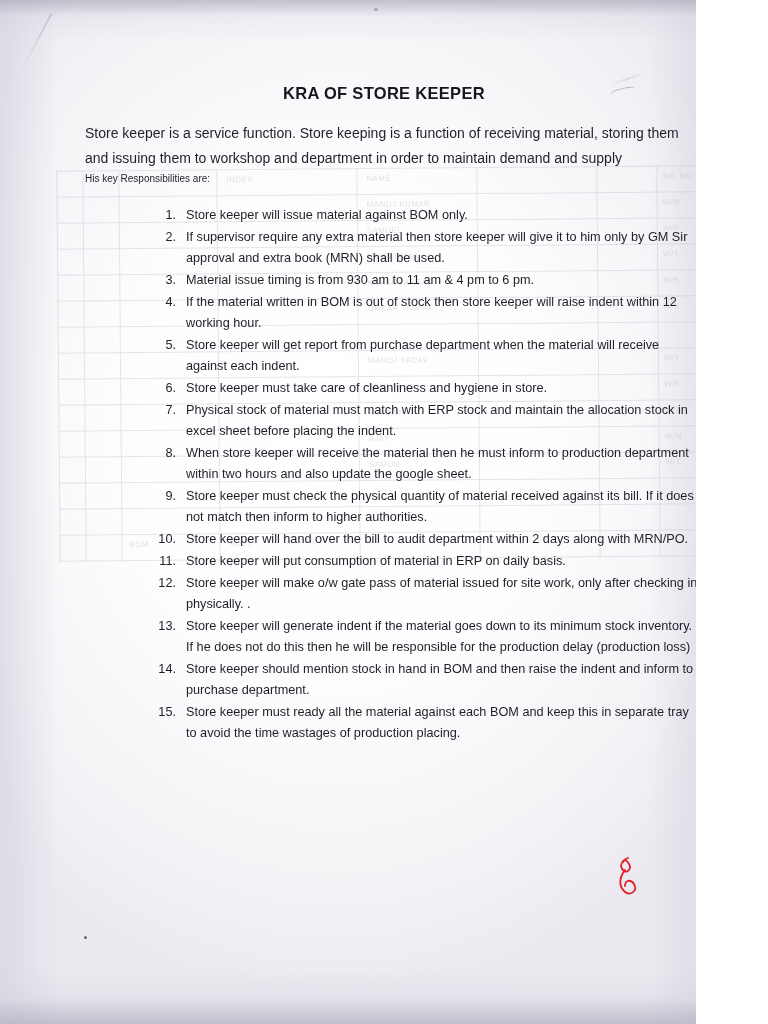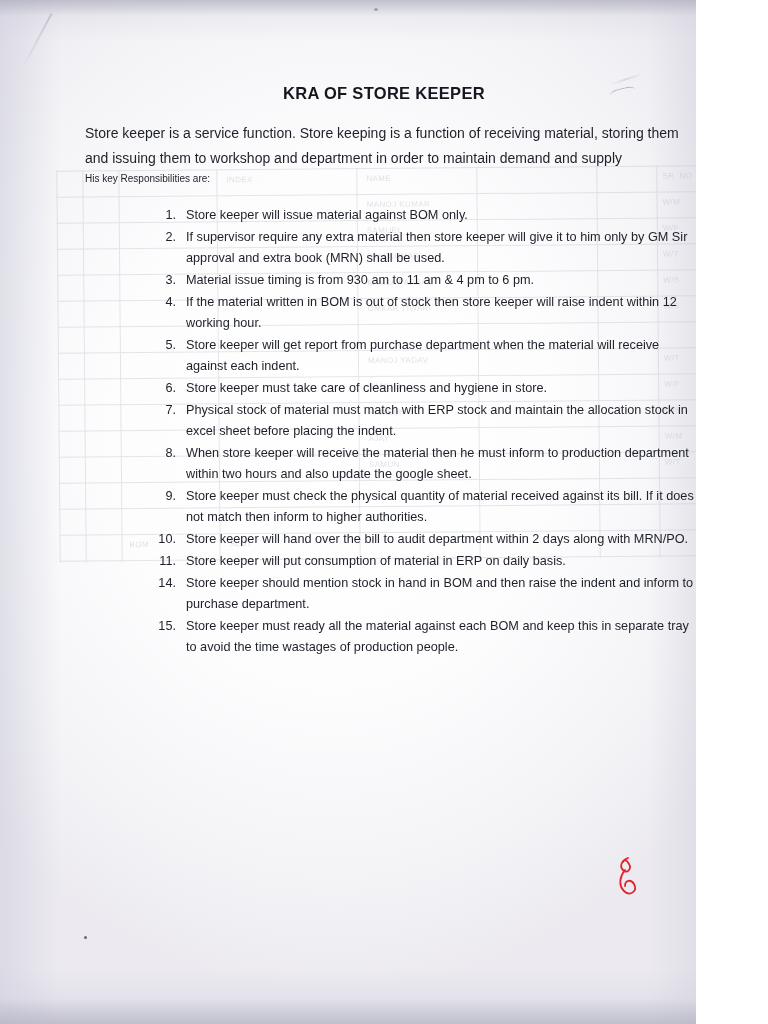--- a/index.html
+++ b/index.html
@@ -325,26 +325,34 @@
         </li>
         <li>
           <span class="num">10.</span>
           <span class="txt">Store keeper will hand over the bill to audit department within 2 days along with MRN/PO.</span>
         </li>
         <li>
           <span class="num">11.</span>
           <span class="txt">Store keeper will put consumption of material in ERP on daily basis.</span>
         </li>
         <li>
+          <span class="num">12.</span>
+          <span class="txt">Store keeper will make o/w gate pass of material issued for site work, only after checking in physically. .</span>
+        </li>
+        <li>
+          <span class="num">13.</span>
+          <span class="txt">Store keeper will generate indent if the material goes down to its minimum stock inventory. If he does not do this then he will be responsible for the production delay (production loss)</span>
+        </li>
+        <li>
           <span class="num">14.</span>
           <span class="txt">Store keeper should mention stock in hand in BOM and then raise the indent and inform to purchase department.</span>
         </li>
         <li>
           <span class="num">15.</span>
-          <span class="txt">Store keeper must ready all the material against each BOM and keep this in separate tray to avoid the time wastages of production people.</span>
+          <span class="txt">Store keeper must ready all the material against each BOM and keep this in separate tray to avoid the time wastages of production placing.</span>
         </li>
       </ol>
 
   </div>
 
   <svg id="pen-mark" viewBox="0 0 34 46">
     <path d="M16 3 C10 5, 7 11, 11 15 C15 19, 20 14, 17 9 C15 5, 12 4, 11 7" fill="none" stroke="#e0232b" stroke-width="1.8" stroke-linecap="round"></path>
     <path d="M13 15 C8 21, 6 30, 12 36 C18 42, 26 36, 22 29 C19 24, 13 25, 13 31" fill="none" stroke="#e0232b" stroke-width="1.8" stroke-linecap="round"></path>
   </svg>
 

